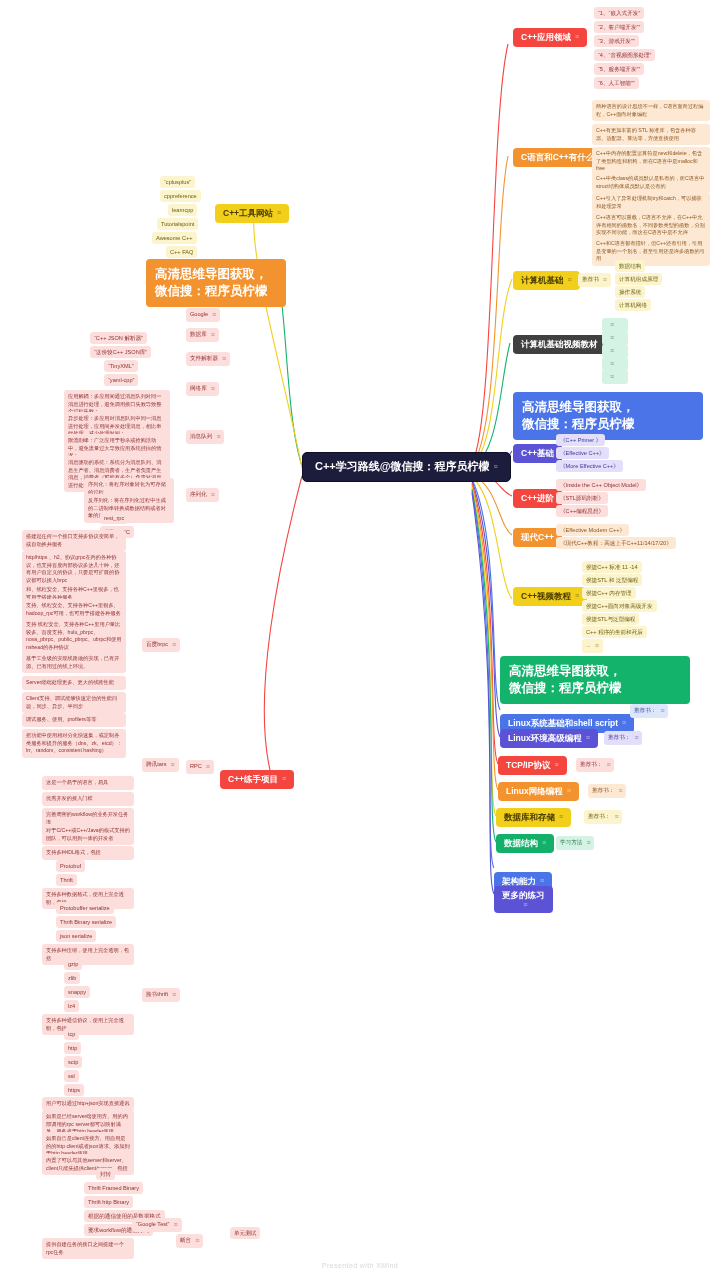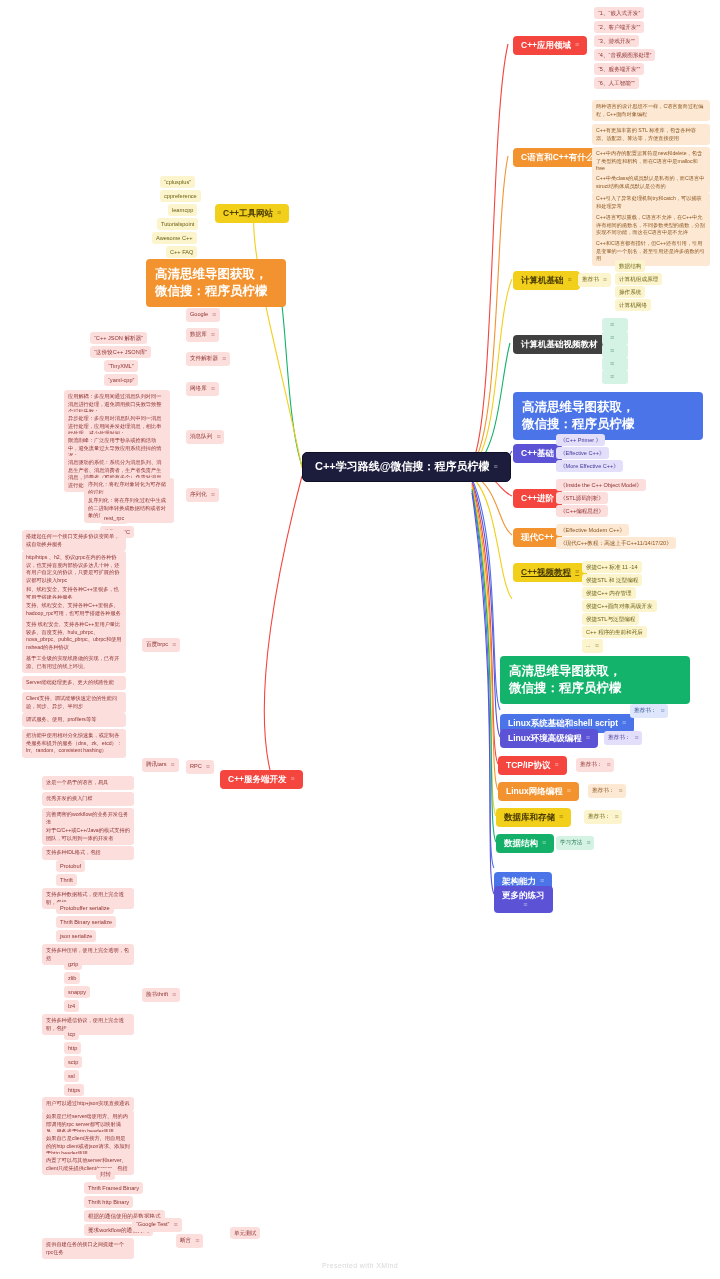--- a/index.html
+++ b/index.html
@@ -94,21 +94,21 @@
       <path d="M302,468 C280,360 250,260 254,212" stroke="#f2cf1b"></path>
       <path d="M302,476 C280,560 250,700 272,778" stroke="#f5453f"></path>
     </g>
   </svg>
 
   <div class="node central" style="left:302px; top:452px;">
     <span>C++学习路线@微信搜：程序员柠檬</span>
     <span class="ic">≡</span>
   </div>
 
-  <div class="node l1 red" style="left:513px; top:36px;">
+  <div class="node l1 red" style="left:513px; top:28px;">
     <span>C++应用领域</span>
     <span class="ic">≡</span>
   </div>
   <div class="node lf red" style="left:594px; top:7px;">“1、“嵌入式开发”</div>
   <div class="node lf red" style="left:594px; top:21px;">“2、客户端开发””</div>
   <div class="node lf red" style="left:594px; top:35px;">“3、游戏开发””</div>
   <div class="node lf red" style="left:594px; top:49px;">“4、“音视频图形处理”</div>
   <div class="node lf red" style="left:594px; top:63px;">“5、服务端开发””</div>
   <div class="node lf red" style="left:594px; top:77px;">“6、人工智能””</div>
 
@@ -172,21 +172,21 @@
   <div class="node lf red" style="left:556px; top:479px;">《Inside the C++ Object Model》</div>
   <div class="node lf red" style="left:556px; top:492px;">《STL源码剖析》</div>
   <div class="node lf red" style="left:556px; top:505px;">《C++编程思想》</div>
 
   <div class="node l1 orange" style="left:513px; top:528px;">
     <span>现代C++</span>
   </div>
   <div class="node lf orange" style="left:556px; top:524px;">《Effective Modern C++》</div>
   <div class="node lf orange" style="left:556px; top:537px;">《现代C++教程：高速上手C++11/14/17/20》</div>
 
-  <div class="node l1 yellow" style="left:513px; top:563px;text-decoration:underline;">
+  <div class="node l1 yellow" style="left:513px; top:587px;">
     <span>C++视频教程</span>
     <span class="ic">≡</span>
   </div>
   <div class="node lf yellow" style="left:582px; top:561px;">侯捷C++ 标准 11 -14</div>
   <div class="node lf yellow" style="left:582px; top:574px;">侯捷STL 和 泛型编程</div>
   <div class="node lf yellow" style="left:582px; top:587px;">侯捷C++ 内存管理</div>
   <div class="node lf yellow" style="left:582px; top:600px;">侯捷C++面向对象高级开发</div>
   <div class="node lf yellow" style="left:582px; top:613px;">侯捷STL与泛型编程</div>
   <div class="node lf yellow" style="left:582px; top:626px;">C++ 程序的生前和死后</div>
   <div class="node lf yellow" style="left:582px; top:639px;">
@@ -273,21 +273,21 @@
   <div class="node lf yellow" style="left:160px; top:190px;">cppreference</div>
   <div class="node lf yellow" style="left:168px; top:204px;">learncpp</div>
   <div class="node lf yellow" style="left:157px; top:218px;">Tutorialspoint</div>
   <div class="node lf yellow" style="left:152px; top:232px;">Awesome C++</div>
   <div class="node lf yellow" style="left:166px; top:246px;">C++ FAQ</div>
 
   <div class="promo orange" style="position:absolute; left:146px; top:259px; width:140px;">高清思维导图获取，
 微信搜：程序员柠檬</div>
 
   <div class="node l1 red" style="left:220px; top:770px;">
-    <span>C++服务端开发</span>
+    <span>C++练手项目</span>
     <span class="ic">≡</span>
   </div>
 
   <div class="node lf red" style="left:186px; top:308px;">
     <span>Google</span>
     <span class="ic">≡</span>
   </div>
   <div class="node lf red" style="left:186px; top:328px;">
     <span>数据库</span>
     <span class="ic">≡</span>

